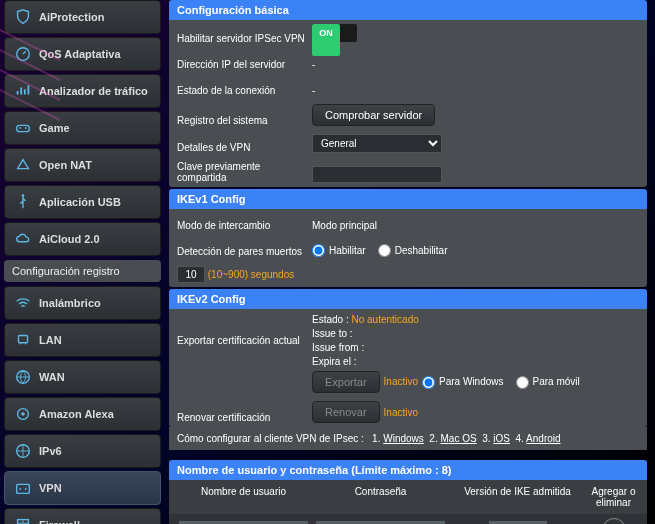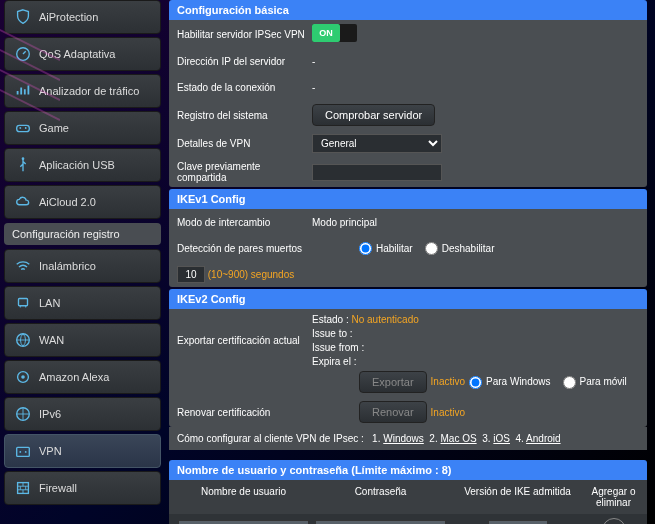--- a/index.html
+++ b/index.html
@@ -29,47 +29,47 @@
 .sidebar-item.active { background: linear-gradient(#3a4658, #2a3548); border-color:#456; }
 .sidebar-header {
   background: #494d52;
   border-radius: 4px;
   padding: 5px 8px;
   margin: 4px 0 4px 0;
   color: #eee;
   font-size: 11px;
 }
 .icon { width: 20px; height: 20px; display: inline-flex; align-items:center; justify-content:center; margin-right:6px; color:#5cb8e6; flex-shrink:0; }
-.sidebar-label { font-weight: normal; font-size: 11px; }
+.sidebar-label { font-weight: bold; font-size: 11px; }
 .main { flex: 1; padding: 0 8px 0 4px; }
 .section-hdr { background: #3b82f6; color:#fff; font-weight:bold; padding:4px 8px; font-size:11px; border-radius:3px 3px 0 0; }
 .section-body { background: #4a4e52; border-radius:0 0 3px 3px; }
-.form-row { display:flex; align-items:center; padding:4px 8px; min-height:26px; }
+.form-row { display:flex; align-items:flex-end; padding:4px 8px; min-height:26px; }
 .form-label { width:135px; color:#fff; font-size:10px; }
 .form-val { flex:1; color:#fff; font-size:10px; }
 .toggle { display:inline-block; width:45px; height:18px; background:#1a1a1a; border-radius:2px; position:relative; }
-.toggle-on { position:absolute; left:0; top:0; width:28px; height:18px; background:#2ecc71; border-radius:2px; color:#fff; font-size:9px; font-weight:bold; text-align:center; line-height:18px; }
+.toggle-on { position:absolute; left:0; top:0; width:28px; height:32px; background:#2ecc71; border-radius:2px; color:#fff; font-size:9px; font-weight:bold; text-align:center; line-height:18px; }
 .btn {
   background: linear-gradient(#3d4247, #2b2f33);
   border: 1px solid #222;
   color: #fff;
   padding: 4px 12px;
   border-radius: 4px;
   cursor: pointer;
   font-size: 11px;
 }
 .btn.disabled { color:#888; }
 select, input[type=text] {
   background:#2a2e32; border:1px solid #555; color:#fff;
   padding:2px 4px; font-size:10px;
 }
 input.wide { width:130px; }
 input.num { width:28px; text-align:center; }
 .orange { color:#f5a623; }
-.radio-grp { display:flex; gap:4px; align-items:center; font-size:10px;margin-left:47px; }
+.radio-grp { display:flex; gap:4px; align-items:center; font-size:10px; }
 .radio-grp label { margin-right:8px; }
 .link { color:#fff; text-decoration:underline; cursor:pointer; }
 .tbl-hdr { display:flex; background:#3a3e42; color:#fff; font-size:10px; padding:4px 6px; text-align:center; }
 .tbl-hdr > div { padding:2px; }
 .tbl-body { display:flex; background:#2f3337; padding:4px 6px; align-items:center; }
 .tbl-body input, .tbl-body select { background:#586068; border:1px solid #333; width:100%; height:20px; }
 .add-btn { width:24px; height:24px; border-radius:50%; border:1px solid #888; display:flex; align-items:center; justify-content:center; cursor:pointer; margin:0 auto; }
 svg { display:block; }
 </style>
 </head>
@@ -109,20 +109,28 @@
         </div>
         <div class="sidebar-item">
           <span class="icon">
             <svg width="18" height="18" viewBox="0 0 20 20">
               <rect x="3" y="7" width="14" height="7" rx="3" fill="none" stroke="#5cb8e6" stroke-width="1.5"></rect>
               <path d="M6 10h2M7 9v2" stroke="#5cb8e6"></path>
               <circle cx="13" cy="10" r="1" fill="#5cb8e6"></circle>
             </svg>
           </span>
           <span class="sidebar-label">Game</span>
+        </div>
+        <div class="sidebar-item">
+          <span class="icon">
+            <svg width="18" height="18" viewBox="0 0 20 20">
+              <path d="M10 4l6 10H4z" fill="none" stroke="#5cb8e6" stroke-width="1.5"></path>
+            </svg>
+          </span>
+          <span class="sidebar-label">Open NAT</span>
         </div>
         <div class="sidebar-item">
           <span class="icon">
             <svg width="18" height="18" viewBox="0 0 20 20">
               <path d="M10 3v14M10 6l3 3M10 9l-3 3" stroke="#5cb8e6" stroke-width="1.5" fill="none"></path>
               <circle cx="10" cy="3" r="1.5" fill="#5cb8e6"></circle>
             </svg>
           </span>
           <span class="sidebar-label">Aplicación USB</span>
         </div>

